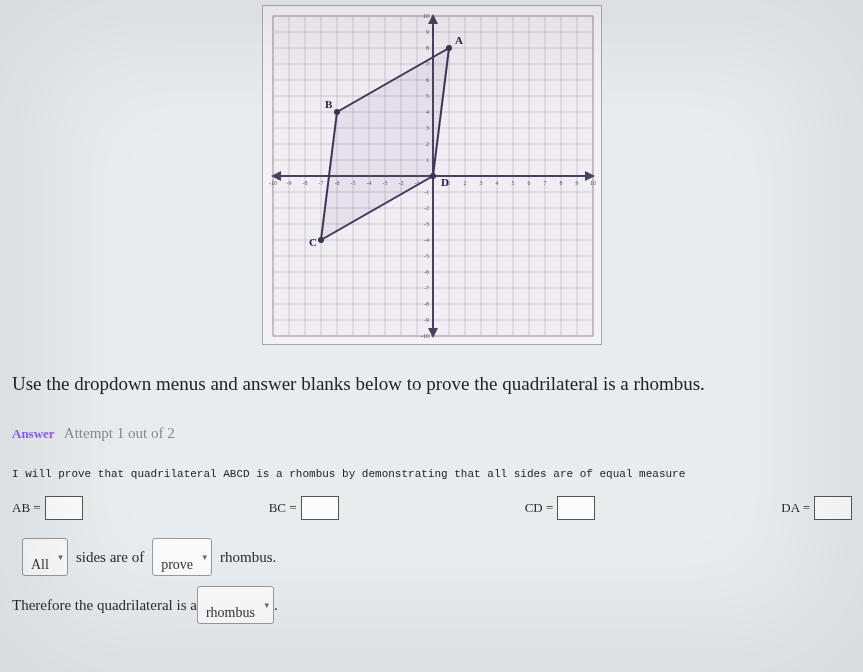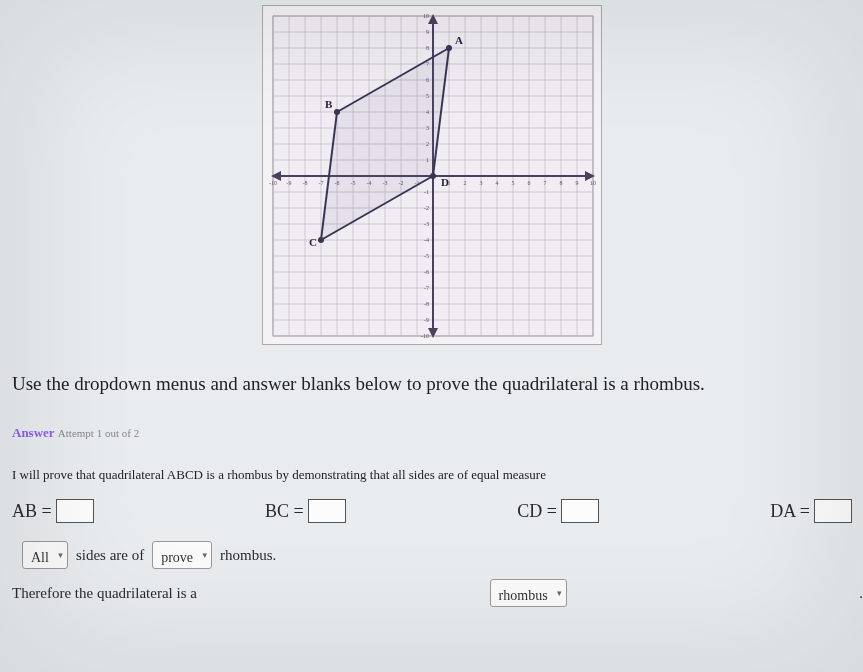--- a/index.html
+++ b/index.html
@@ -24,31 +24,32 @@
   .instruction {
     margin: 28px 0 0 12px;
     font-size: 19px;
     color: #222;
   }
   .answer-row {
     margin: 30px 0 0 12px;
     font-size: 13px;
   }
   .answer-row .bold { font-weight: bold; color: #8b5cf6; }
-  .answer-row .attempt { color: #888; font-size: 11px; }
+  .answer-row .attempt { color: #888; font-size: 15px; margin-left: 6px; }
   .prove-row {
     margin: 26px 0 16px 12px;
-    font-size: 13px;
+    font-size: 11px;
     color: #222;
+    font-family: Liberation Mono, monospace;
   }
   .lengths-row {
     margin: 14px 0 0 12px;
     display: flex;
     align-items: flex-start;
-    font-size: 18px;
+    font-size: 13px;
     gap: 6px;
     width: 840px;
     justify-content: space-between;
   }
   .len-group { display: flex; align-items: center; gap: 4px; }
   .len-box {
     width: 38px;
     height: 24px;
     border: 1px solid #555;
     background: #fcfcfc;
@@ -59,42 +60,41 @@
     font-size: 15px;
     display: flex;
     align-items: center;
     gap: 8px;
   }
   .dropdown {
     display: inline-flex;
     align-items: center;
     border: 1px solid #999;
     background: #fafafa;
-    padding: 8px 18px 2px 8px;
+    padding: 18px 18px 2px 8px;
     border-radius: 3px;
     font-size: 14px;
     position: relative;
     min-height: 22px;
     color: #333;
   }
   .dropdown .caret {
     position: absolute;
     right: 4px;
     top: 50%;
     transform: translateY(-50%);
     font-size: 9px;
     color: #666;
   }
   .therefore-row {
     margin: 10px 0 0 12px;
     font-size: 15px;
     display: flex;
     align-items: center;
     gap: 0;
-    justify-content: space-between;
   }
   .vignette {
     position: absolute;
     inset: 0;
     pointer-events: none;
     box-shadow: inset 0 0 120px 30px rgba(0,0,0,0.08);
   }
 </style>
 </head>
 <body>

